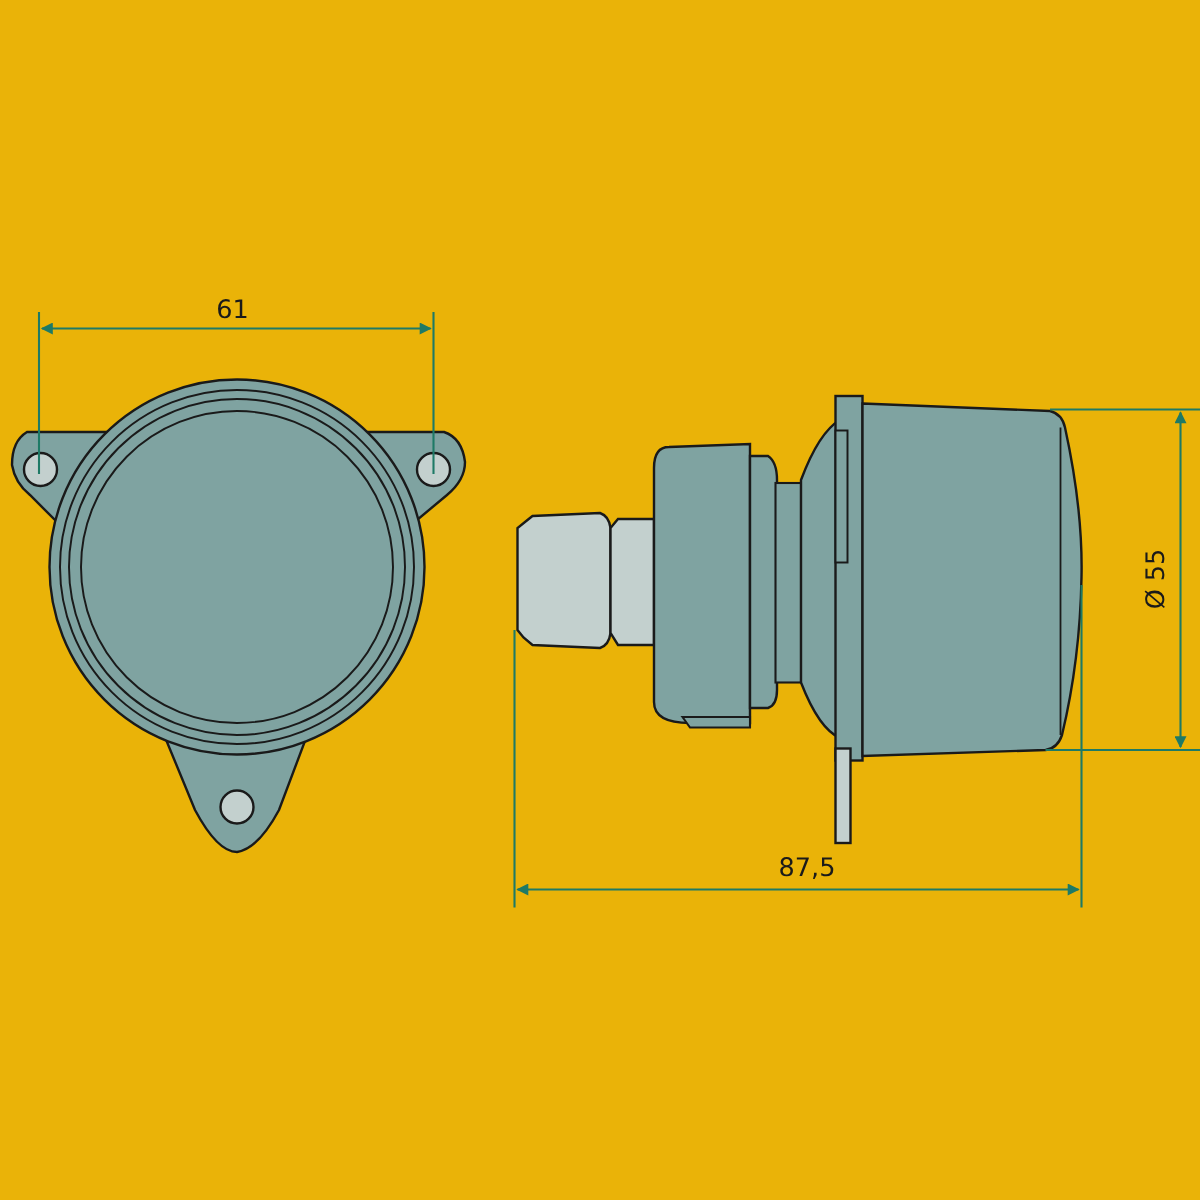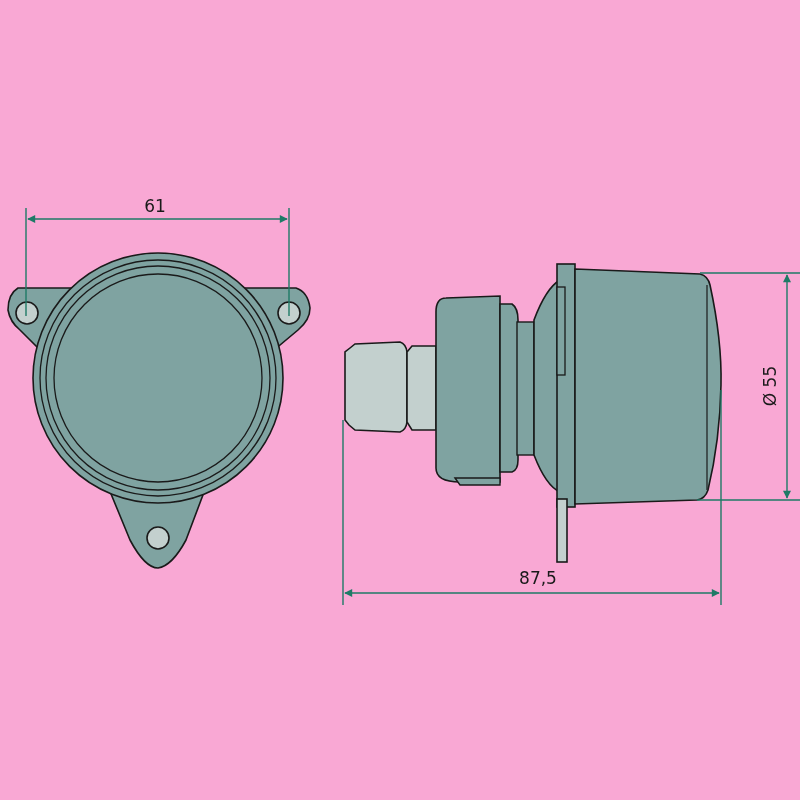--- a/index.html
+++ b/index.html
@@ -1,16 +1,16 @@
 <!DOCTYPE html>
 <html><head>
 <meta charset="utf-8">
 <style>
   html, body { margin:0; padding:0; background:#ffffff; }
-  #canvas { position:relative; width:800px; height:800px; overflow:hidden; background:#f9a8d4; }
+  #canvas { position:relative; width:800px; height:800px; overflow:hidden; background:#eab308; }
   svg { position:absolute; left:0; top:0; }
   .dimtext { font-family:"DejaVu Sans", sans-serif; font-size:17px; fill:#1a1a1a; }
 </style>
 </head>
 <body>
 
 <div id="canvas">
 <svg width="800" height="800" viewBox="0 0 800 800" xmlns="http://www.w3.org/2000/svg">
   <defs>
     <marker id="arr" viewBox="0 0 10 10" refX="9" refY="5" markerWidth="14" markerHeight="8" orient="auto-start-reverse" markerUnits="userSpaceOnUse">

